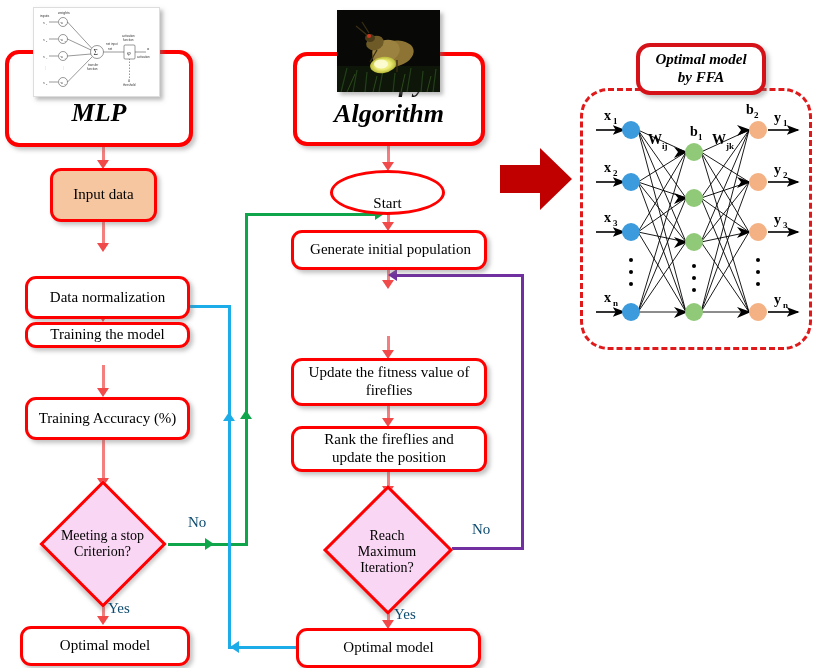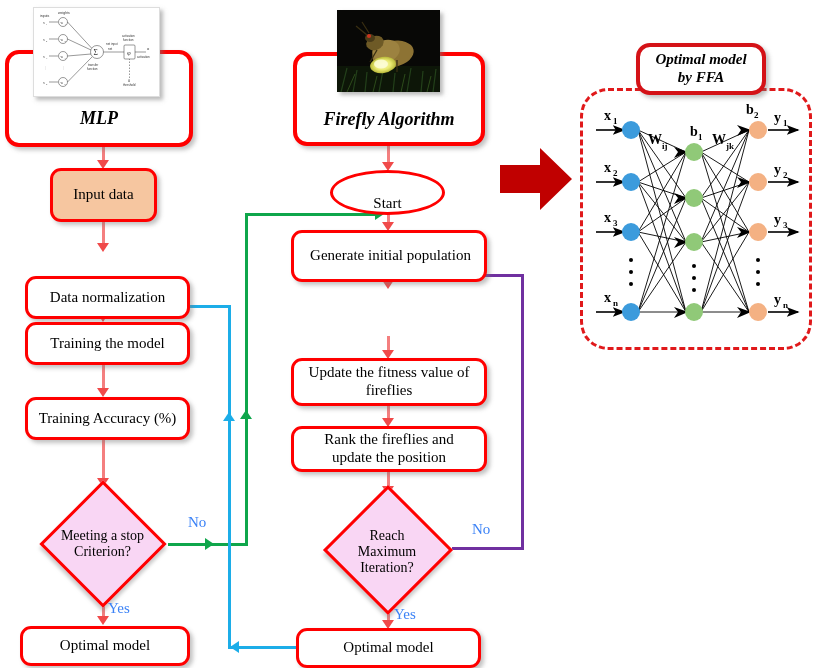--- a/index.html
+++ b/index.html
@@ -7,21 +7,21 @@
        font-family:"Liberation Serif", serif;}
   #stage{position:absolute;left:0;top:0;width:815px;height:668px;}
 
   
   .node{position:absolute;box-sizing:border-box;display:flex;align-items:center;
         justify-content:center;text-align:center;background:#fff;
         border:3px solid #FF0000;border-radius:11px;
         box-shadow:3px 3px 4px rgba(120,120,120,.45);
         font-size:15px;color:#000;line-height:1.18;padding:2px 4px;z-index:6;}
   .node.header{border-width:4px;border-radius:14px;font-style:italic;
-        font-weight:bold;font-size:18px;}
+        font-weight:bold;font-size:26px;}
   .node.fill-peach{background:#F6C6A0;}
   .ellipse{position:absolute;box-sizing:border-box;display:flex;align-items:center;
         justify-content:center;background:#fff;border:3px solid #FF0000;
         border-radius:50%;font-size:15px;z-index:6;}
 
   .diamond{position:absolute;z-index:6;}
   .diamond .dshape{position:absolute;left:0;top:0;width:100%;height:100%;
         background:#F9D6F4;border:3px solid #FF0000;box-sizing:border-box;
         transform:rotate(45deg);
         box-shadow:3px 3px 4px rgba(120,120,120,.40);}
@@ -32,21 +32,21 @@
   
   .ln{position:absolute;z-index:3;}
   .ln.h{height:0;border-top-width:3px;border-top-style:solid;}
   .ln.v{width:0;border-left-width:3px;border-left-style:solid;}
   .ar{position:absolute;width:0;height:0;z-index:4;}
   .ar.down{border-left:6px solid transparent;border-right:6px solid transparent;}
   .ar.up{border-left:6px solid transparent;border-right:6px solid transparent;}
   .ar.left{border-top:6px solid transparent;border-bottom:6px solid transparent;}
   .ar.right{border-top:6px solid transparent;border-bottom:6px solid transparent;}
 
-  .lbl{position:absolute;font-size:15px;color:#3b82f6;z-index:7;}
+  .lbl{position:absolute;font-size:15px;color:#0c4a6e;z-index:7;}
 
   
   .imgbox{position:absolute;z-index:8;background:#fff;
           box-shadow:3px 3px 4px rgba(120,120,120,.5);}
   .photo{position:absolute;z-index:8;box-shadow:3px 3px 4px rgba(120,120,120,.5);
          background:#0a0a06;overflow:hidden;}
 
   
   #ffa-panel{position:absolute;border:3px dashed #E0191B;border-radius:28px;
              box-sizing:border-box;z-index:2;}
@@ -137,21 +137,21 @@
   <div class="ln v" style="left:102px;top:222px;height:23px;border-color:#F47F7F;"></div>
   <div class="ar down" style="left:97px;top:243px;border-top:9px solid #F04A4A;"></div>
 
   <div class="node" style="left:25px;top:252px;width:165px;height:43px;margin-top:24px;">
     <span>Data normalization</span>
   </div>
 
   <div class="ln v" style="left:102px;top:295px;height:22px;border-color:#F47F7F;"></div>
   <div class="ar down" style="left:97px;top:313px;border-top:9px solid #F04A4A;"></div>
 
-  <div class="node" style="left:25px;top:322px;width:165px;height:43px;">
+  <div class="node" style="left:25px;top:322px;width:165px;height:26px;">
     <span>Training the model</span>
   </div>
 
   <div class="ln v" style="left:102px;top:365px;height:25px;border-color:#F47F7F;"></div>
   <div class="ar down" style="left:97px;top:388px;border-top:9px solid #F04A4A;"></div>
 
   <div class="node" style="left:25px;top:397px;width:165px;height:43px;">
     <span>Training Accuracy (%)</span>
   </div>
 
@@ -250,21 +250,21 @@
   <div class="ln v" style="left:387px;top:146px;height:18px;border-color:#F47F7F;"></div>
   <div class="ar down" style="left:382px;top:162px;border-top:9px solid #F04A4A;"></div>
 
   <div class="ellipse" style="left:330px;top:170px;width:115px;height:45px;align-items:flex-end;">
     <span>Start</span>
   </div>
 
   <div class="ln v" style="left:387px;top:213px;height:14px;border-color:#F47F7F;"></div>
   <div class="ar down" style="left:382px;top:222px;border-top:9px solid #F04A4A;"></div>
 
-  <div class="node" style="left:291px;top:230px;width:196px;height:52px;padding-left:7px;">
+  <div class="node" style="left:291px;top:230px;width:196px;height:40px;padding-left:7px;">
     <span>Generate initial population</span>
   </div>
 
   <div class="ln v" style="left:387px;top:270px;height:14px;border-color:#F47F7F;"></div>
   <div class="ar down" style="left:382px;top:280px;border-top:9px solid #F04A4A;"></div>
 
 
   <div class="ln v" style="left:387px;top:336px;height:18px;border-color:#F47F7F;"></div>
   <div class="ar down" style="left:382px;top:350px;border-top:9px solid #F04A4A;"></div>
 

